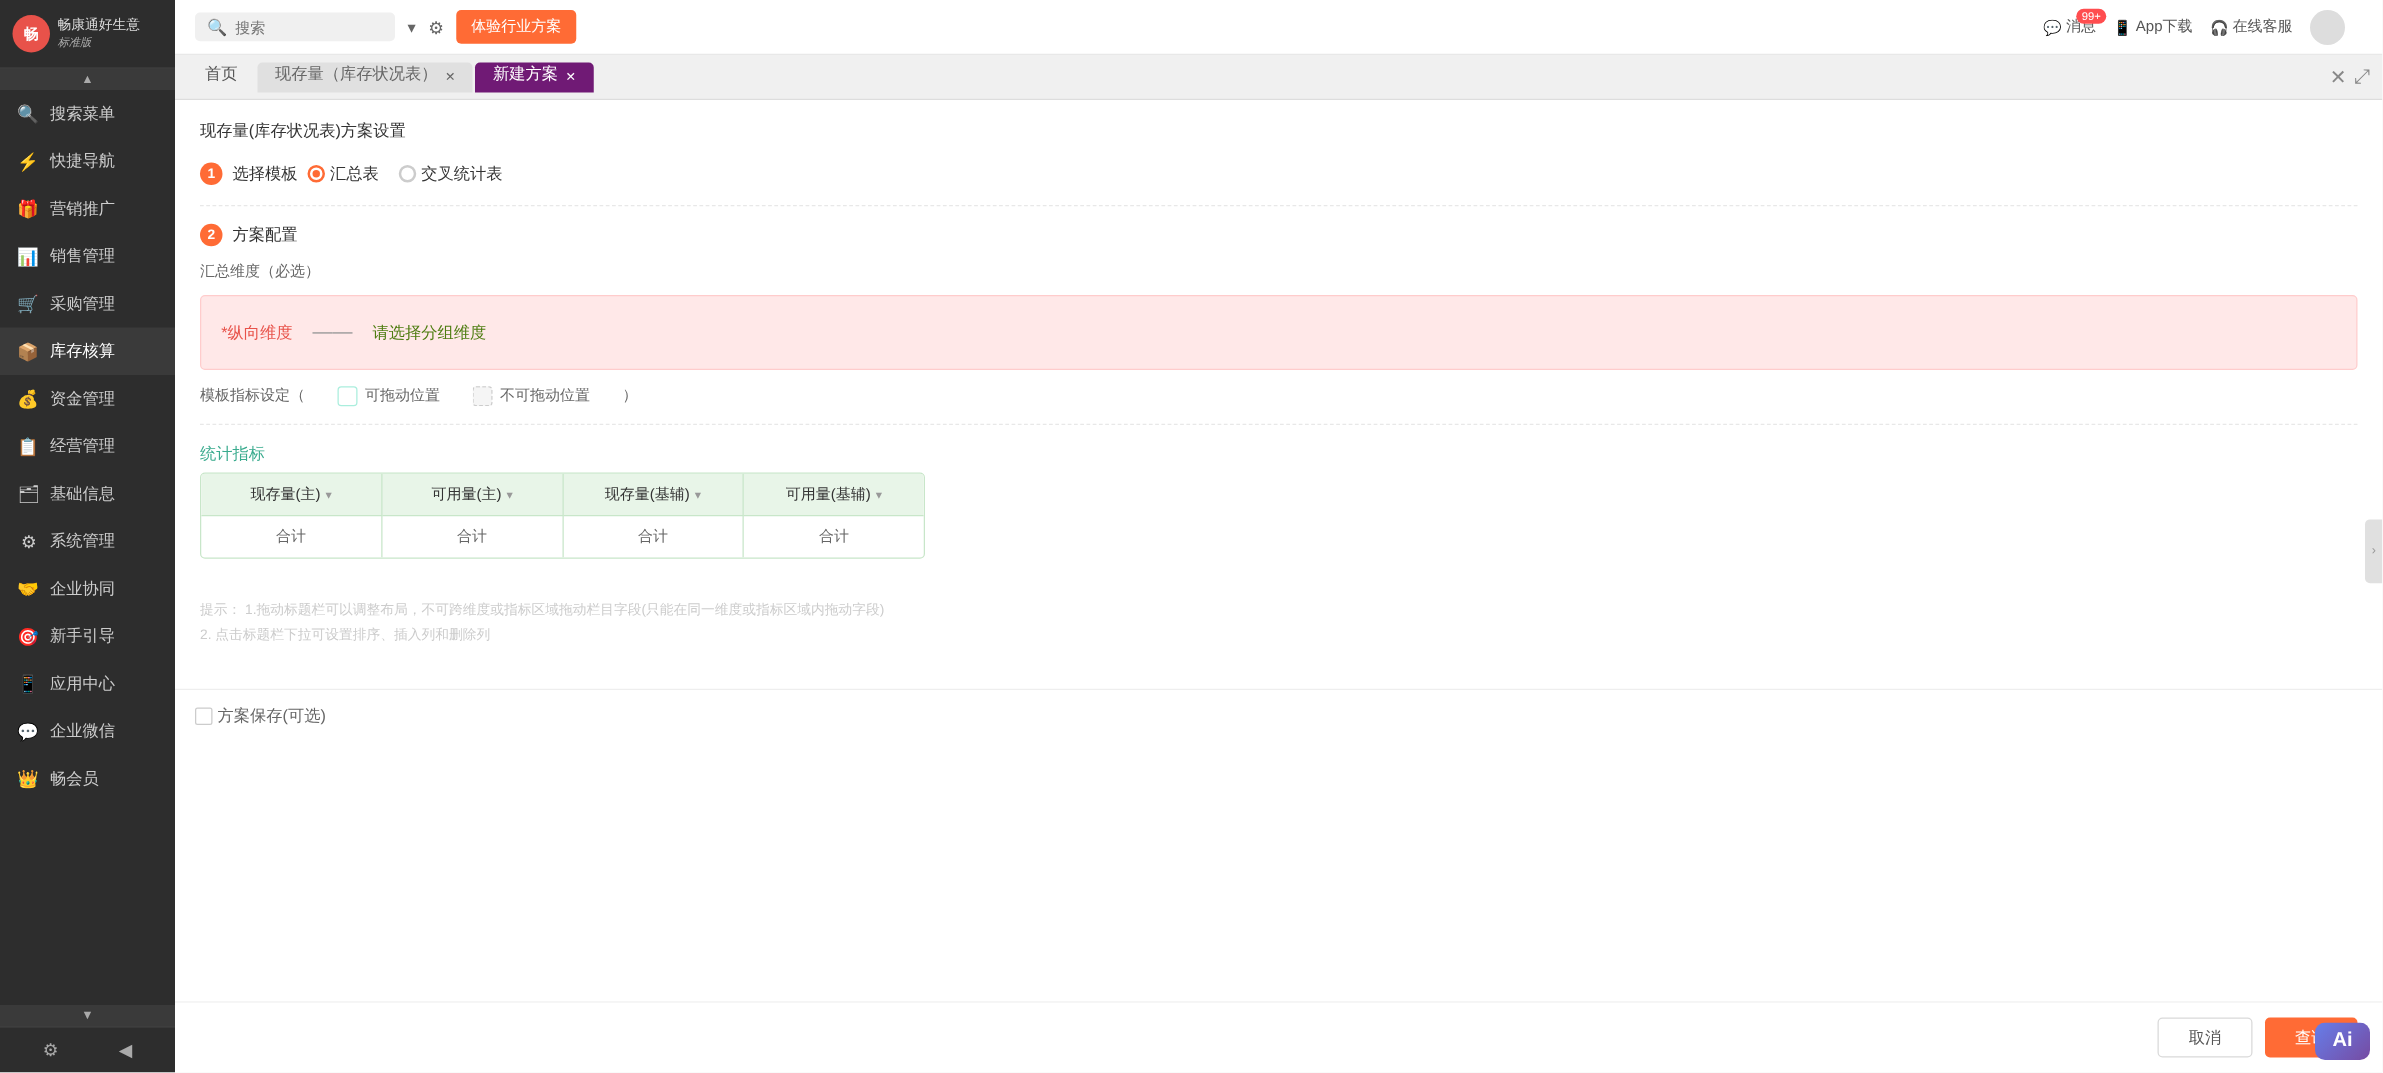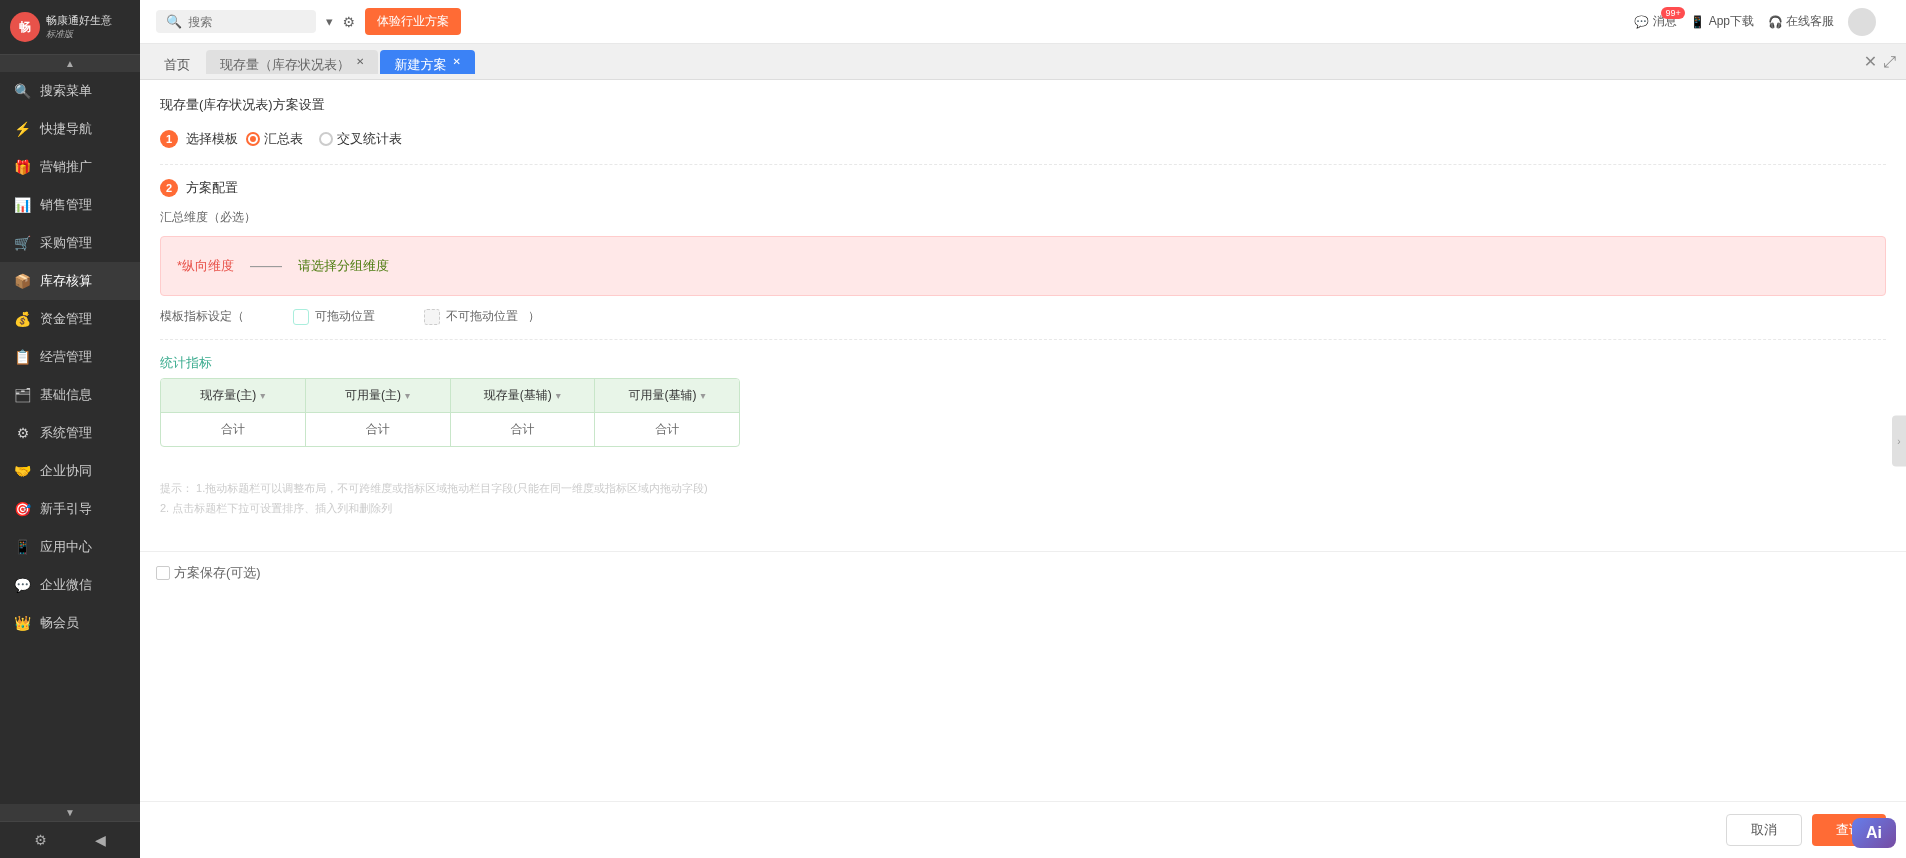--- a/index.html
+++ b/index.html
@@ -87,31 +87,31 @@
       background: #f0f0f0;
       display: flex;
       align-items: center;
       padding: 0 10px;
       border-bottom: 1px solid #ddd;
       flex-shrink: 0;
       height: 36px;
       gap: 0;
     }
     .tab {
-      display: flex; align-items: flex-start; gap: 4px;
+      display: flex; align-items: flex-end; gap: 4px;
       padding: 6px 14px;
       font-size: 13px;
       cursor: pointer;
       color: #666;
       background: #e0e0e0;
       border-radius: 4px 4px 0 0;
       margin-right: 2px;
       height: 24px;
     }
-    .tab.highlight { background: #3b82f6; color: white; }
+    .tab.highlight { background: #701a75; color: white; }
     .tab-close { font-size: 10px; color: inherit; cursor: pointer; margin-left: 2px; }
     .tab-home { background: transparent; color: #555; }
 
     
     .content {
       flex: 1;
       overflow-y: auto;
       background: #fff;
       padding: 0;
       position: relative;
@@ -145,22 +145,22 @@
     
     .dimension-area {
       background: #ffe8e8; border: 1px solid #ffcccc; border-radius: 4px;
       padding: 20px 16px; display: flex; align-items: center; gap: 16px;
     }
     .required-label { color: #e8524a; font-size: 13px; }
     .dimension-arrow { color: #999; font-size: 16px; }
     .dimension-placeholder { color: #4d7c0f; font-size: 13px; }
 
     
-    .indicator-settings { display: flex; align-items: flex-start; gap: 10px; margin: 12px 0 6px 0; font-size: 12px; color: #666; }
-    .indicator-legend { display: flex; align-items: center; gap: 6px; margin-left: 39px; }
+    .indicator-settings { display: flex; align-items: flex-start; gap: 26px; margin: 12px 0 6px 0; font-size: 12px; color: #666; }
+    .indicator-legend { display: flex; align-items: center; gap: 6px; }
     .legend-box {
       width: 16px; height: 16px; border-radius: 3px;
     }
     .legend-box.draggable { background: #fff; border: 1px solid #aed; }
     .legend-box.non-draggable { background: #f5f5f5; border: 1px dashed #ccc; }
 
     .stat-table-label { color: #3aab8e; font-size: 13px; font-weight: 500; margin-bottom: 6px; }
     .stat-table {
       border: 1px solid #c8e6c9;
       border-radius: 4px;

